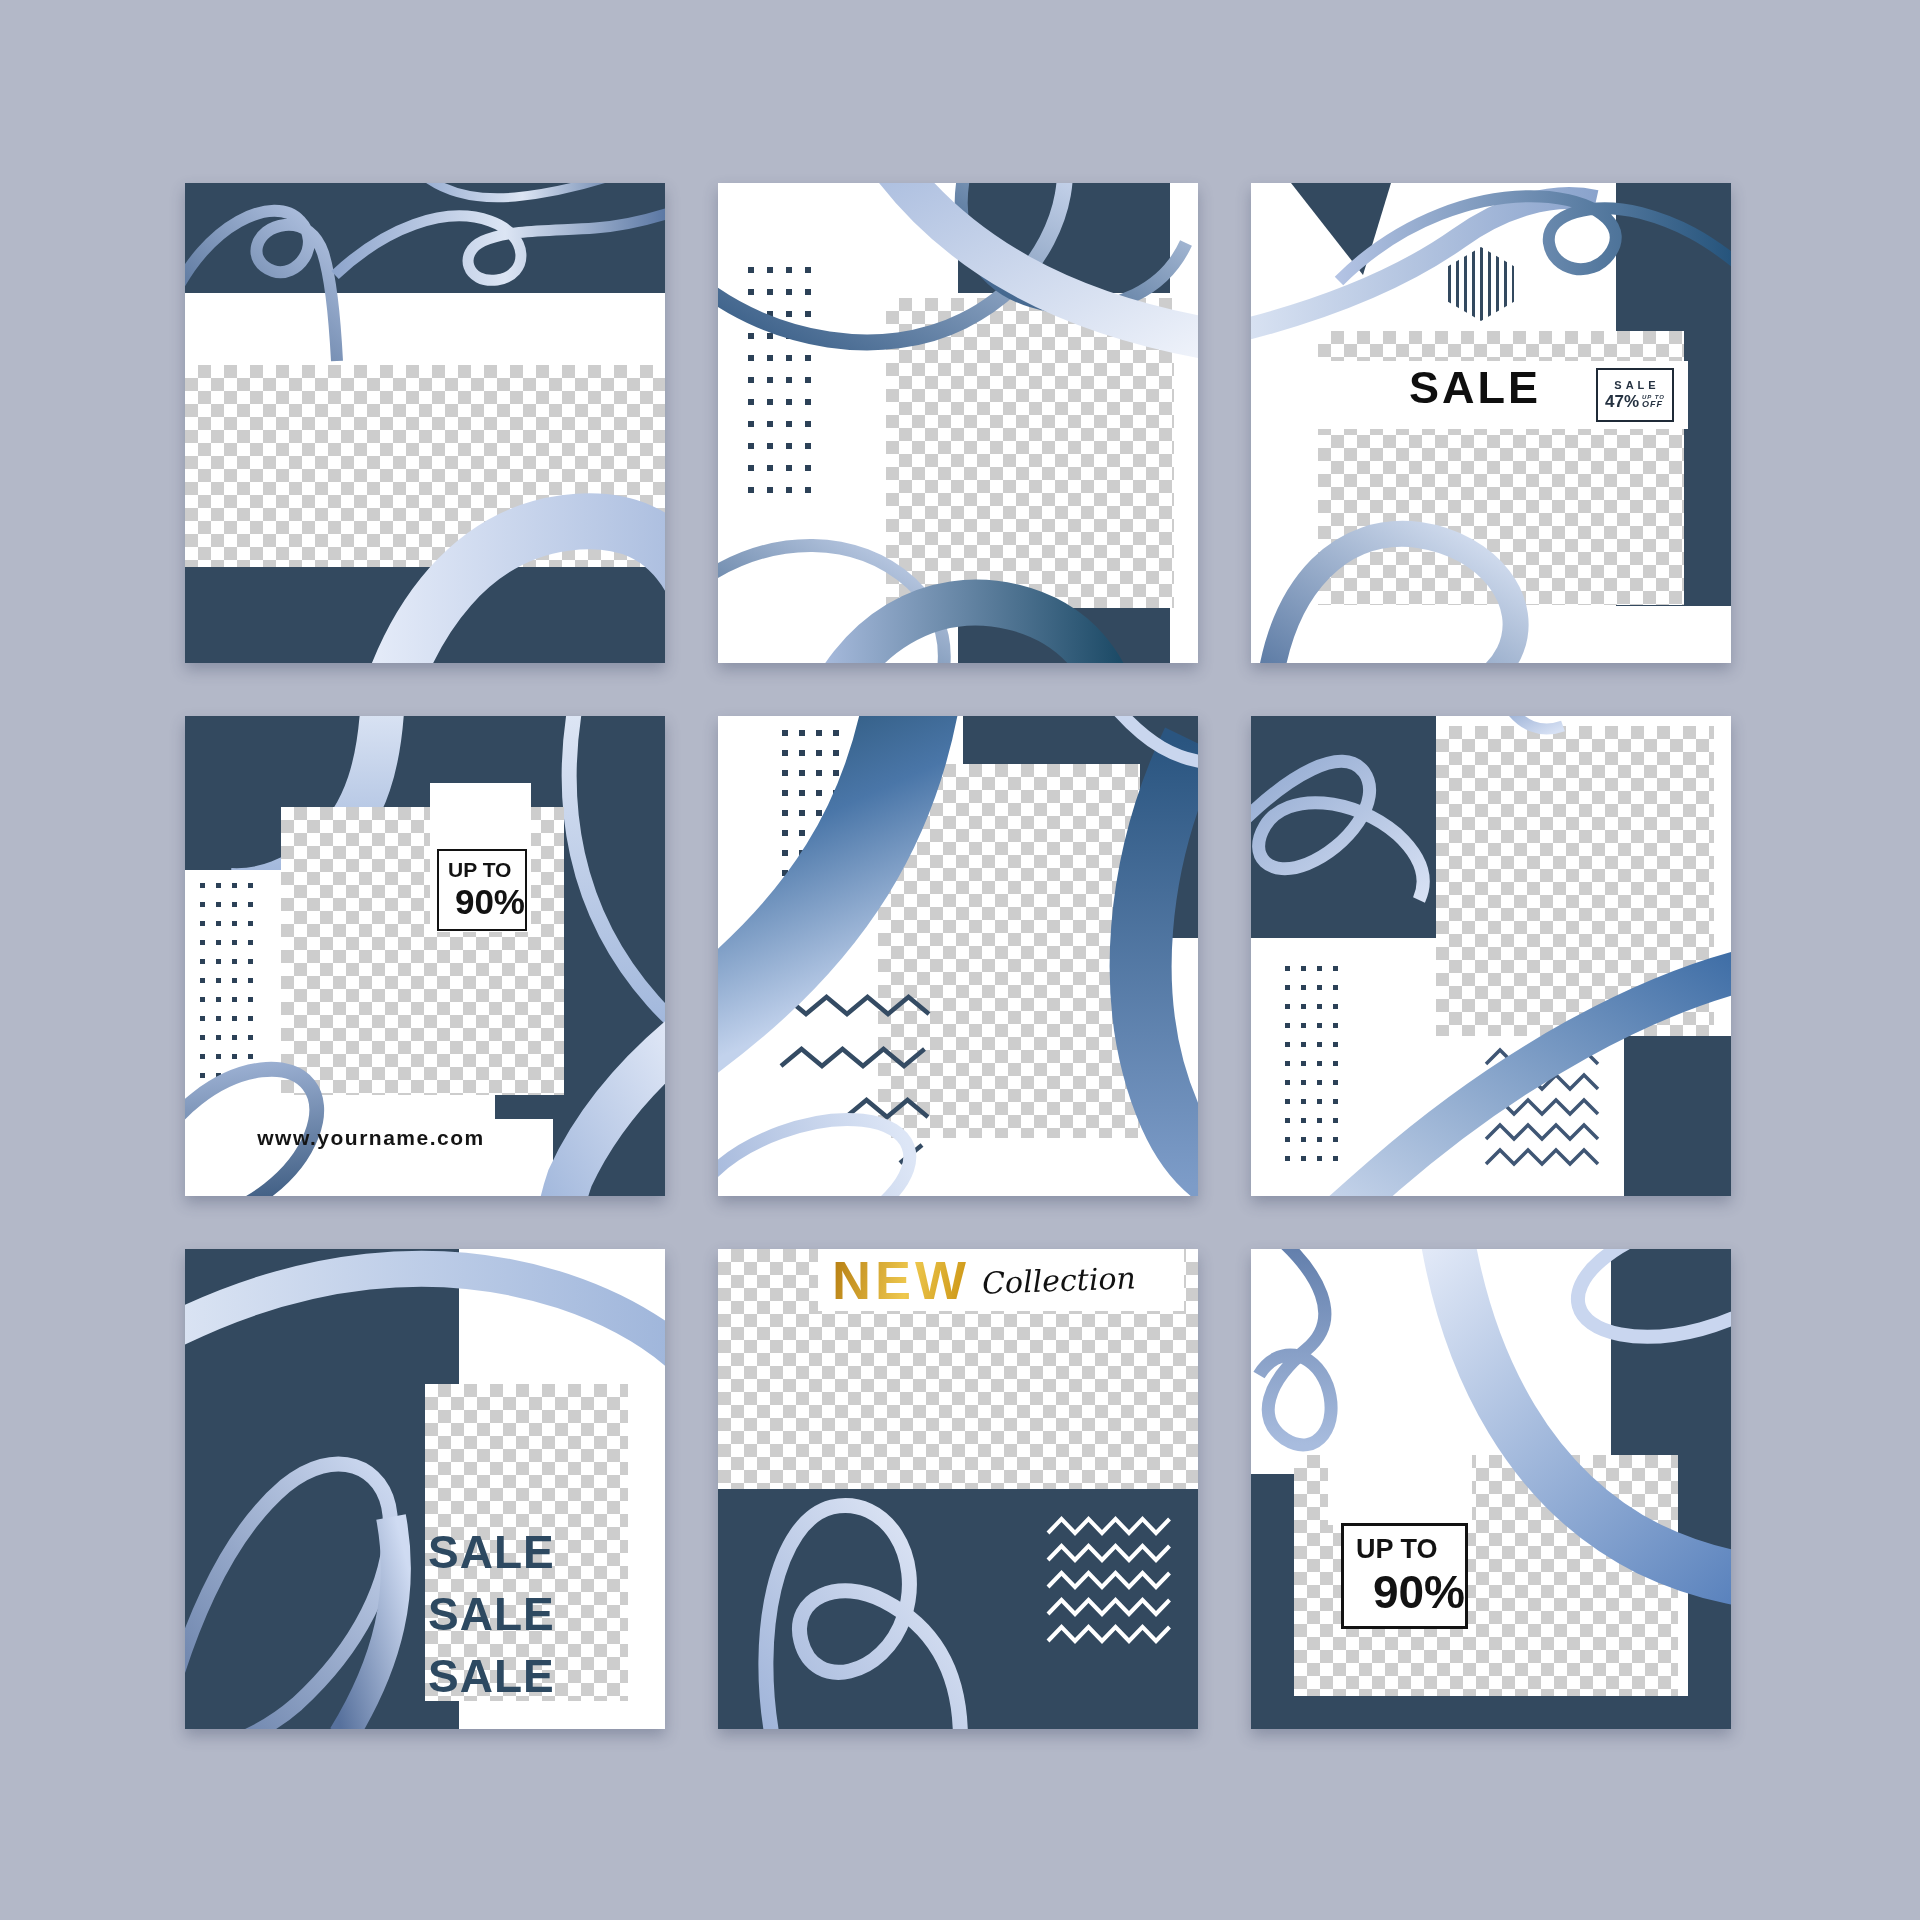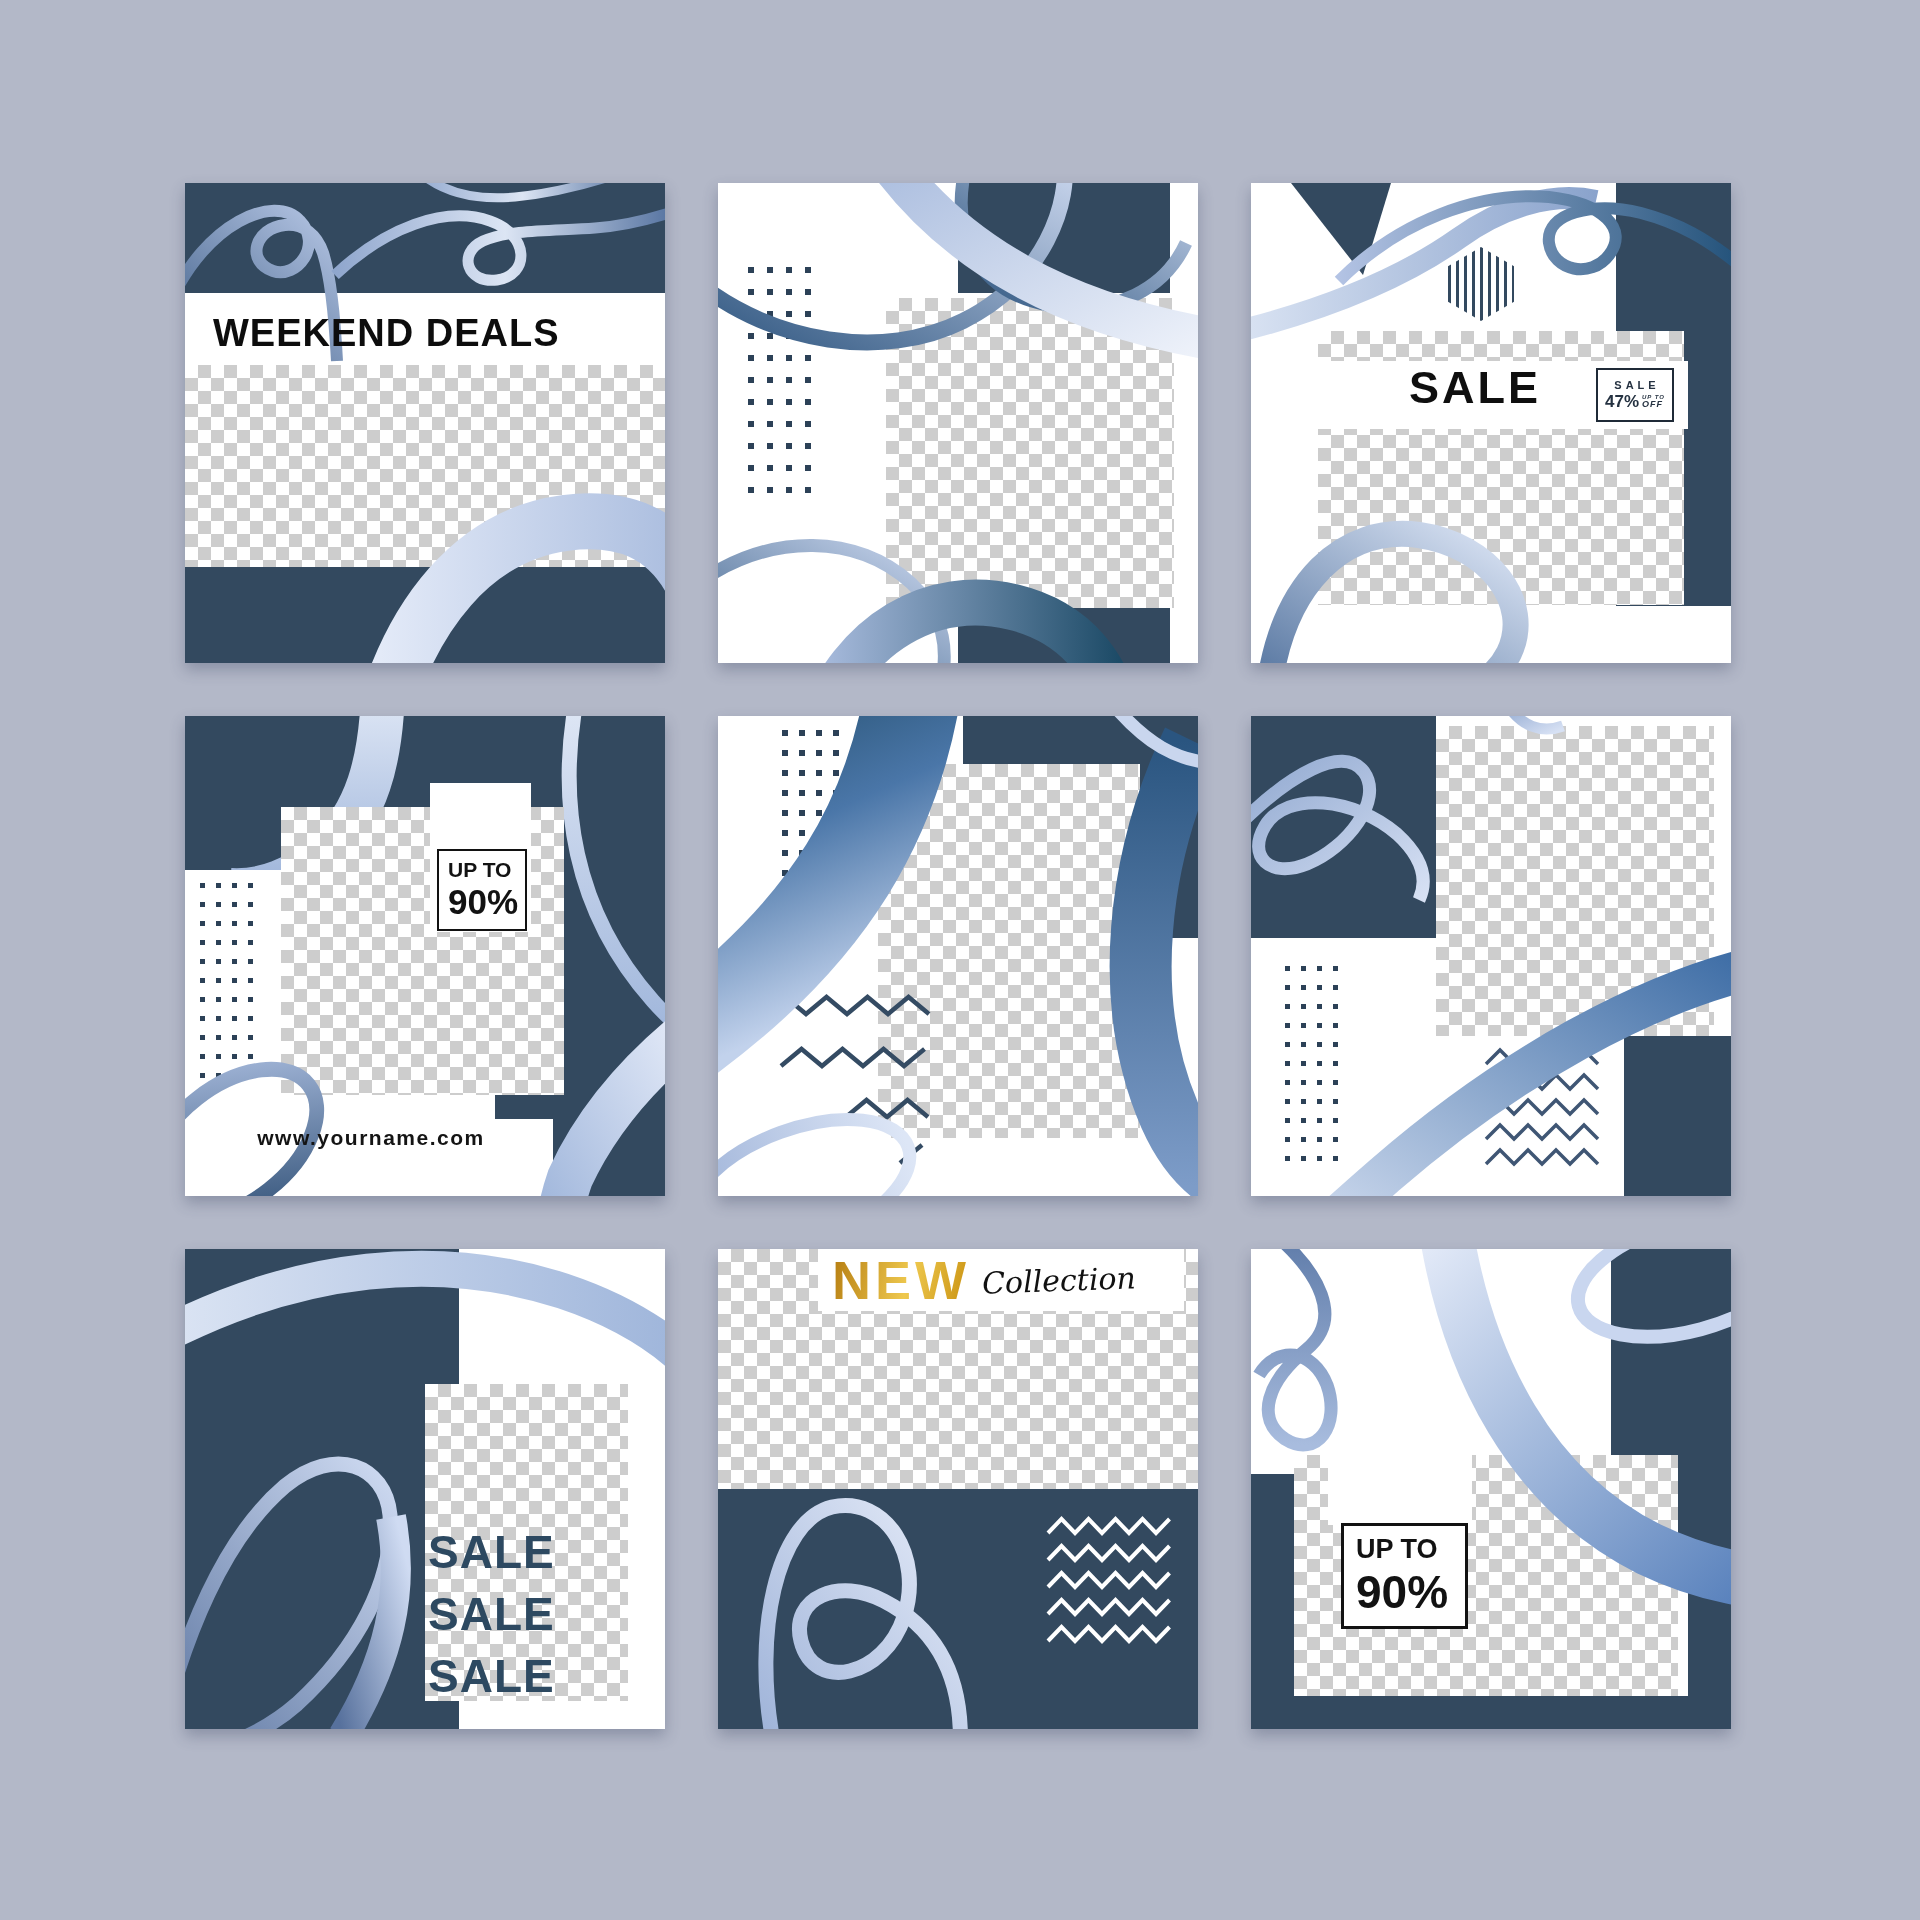--- a/index.html
+++ b/index.html
@@ -25,21 +25,21 @@
           box-sizing:border-box;display:flex;flex-direction:column;align-items:center;justify-content:center;gap:1px;color:#253241;}
   .badge3 .b3-sale{font-size:11px;font-weight:800;letter-spacing:4px;text-indent:4px;}
   .badge3 .b3-row{display:flex;align-items:center;gap:3px;}
   .badge3 .b3-pct{font-size:17px;font-weight:800;}
   .badge3 .b3-col{display:flex;flex-direction:column;line-height:1;align-items:flex-start;}
   .badge3 .b3-upto{font-size:6px;font-weight:800;letter-spacing:1px;}
   .badge3 .b3-off{font-size:9px;font-weight:800;letter-spacing:1px;}
   .badge90{position:absolute;background:#fff;border:2px solid #121212;box-sizing:border-box;
            display:flex;flex-direction:column;justify-content:center;color:#121212;}
   .badge90 .b9-upto{font-weight:800;}
-  .badge90 .b9-pct{font-weight:800;}
+  .badge90 .b9-pct{font-weight:800;text-align:right;}
   .badge90.small{left:252px;top:133px;width:90px;height:82px;padding-left:9px;}
   .badge90.small .b9-upto{font-size:21px;}
   .badge90.small .b9-pct{font-size:35px;}
   .badge90.big{left:90px;top:274px;width:127px;height:106px;border-width:3px;padding-left:12px;}
   .badge90.big .b9-upto{font-size:27px;}
   .badge90.big .b9-pct{font-size:46px;}
   .url4{position:absolute;left:0px;top:410px;width:372px;text-align:center;font-size:21px;font-weight:600;
         letter-spacing:1.5px;color:#141414;}
   .sale-stack{position:absolute;left:243px;top:272px;font-size:46px;font-weight:800;letter-spacing:1px;
               line-height:62px;color:#2d4961;}
@@ -72,21 +72,20 @@
         <linearGradient id="c1c" x1="0" y1="0" x2="1" y2="0">
             <stop offset="0" stop-color="#e3eaf8"></stop>
             <stop offset="1" stop-color="#a9bcde"></stop>
           </linearGradient>
       </defs>
       <path d="M -15 120 C 20 40 90 10 115 38 C 138 62 112 96 88 88 C 60 78 70 45 100 42 C 118 40 132 52 138 70 C 146 95 150 140 152 178" fill="none" stroke="url(#c1a)" stroke-width="12"></path>
       <path d="M 150 92 C 200 45 260 22 305 38 C 345 52 345 92 312 97 C 282 101 272 70 298 58 C 325 46 370 48 410 45 C 435 43 460 38 490 28" fill="none" stroke="url(#c1b)" stroke-width="11"></path>
       <path d="M 225 -20 C 250 8 285 18 330 14 C 370 10 410 0 450 -15" fill="none" stroke="url(#c1b)" stroke-width="9"></path>
       <path d="M 195 545 C 225 430 290 352 380 340 C 440 332 480 352 505 395" fill="none" stroke="url(#c1c)" stroke-width="56"></path>
     </svg>
-    <div class="title1">WEEKEND DEALS</div>
   </div>
 
   <div class="card bg-white" style="left:718px;top:183px">
     <div class="abs navy" style="left:240px;top:0;width:212px;height:110px"></div>
     <div class="abs navy" style="left:240px;top:424px;width:212px;height:56px"></div>
     <div class="abs checker" style="left:168px;top:115px;width:288px;height:310px"></div>
     <div class="dots" style="left: 30px; top: 84px; display: grid; grid-template-columns: repeat(4, 6px); gap: 16px 13px;">
         <i style="width: 6px; height: 6px; background: rgb(44, 65, 87);"></i>
         <i style="width: 6px; height: 6px; background: rgb(44, 65, 87);"></i>
         <i style="width: 6px; height: 6px; background: rgb(44, 65, 87);"></i>

